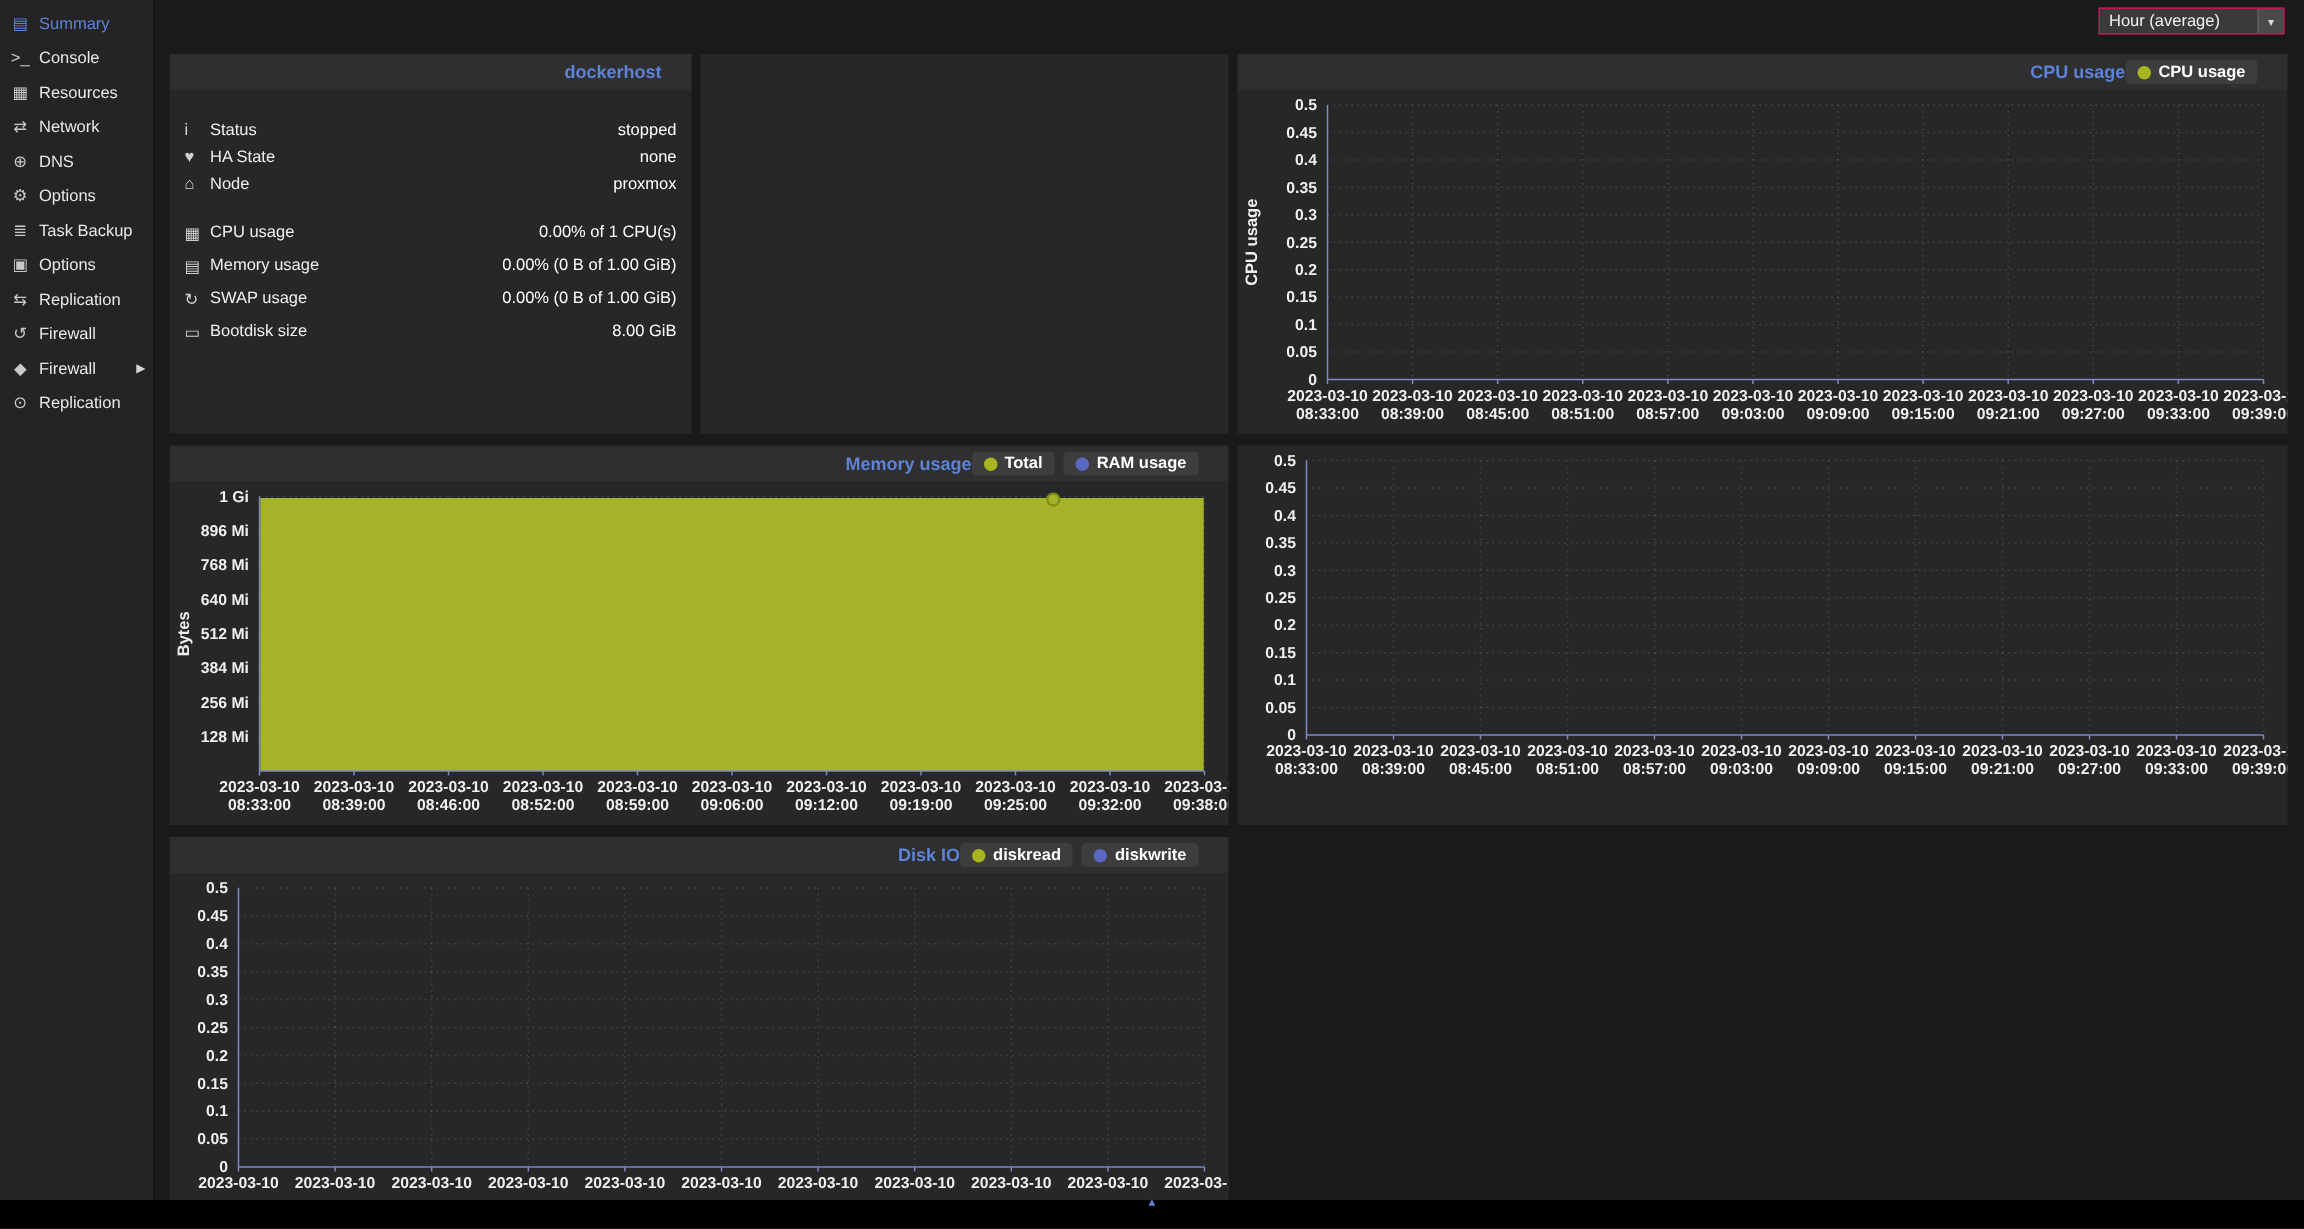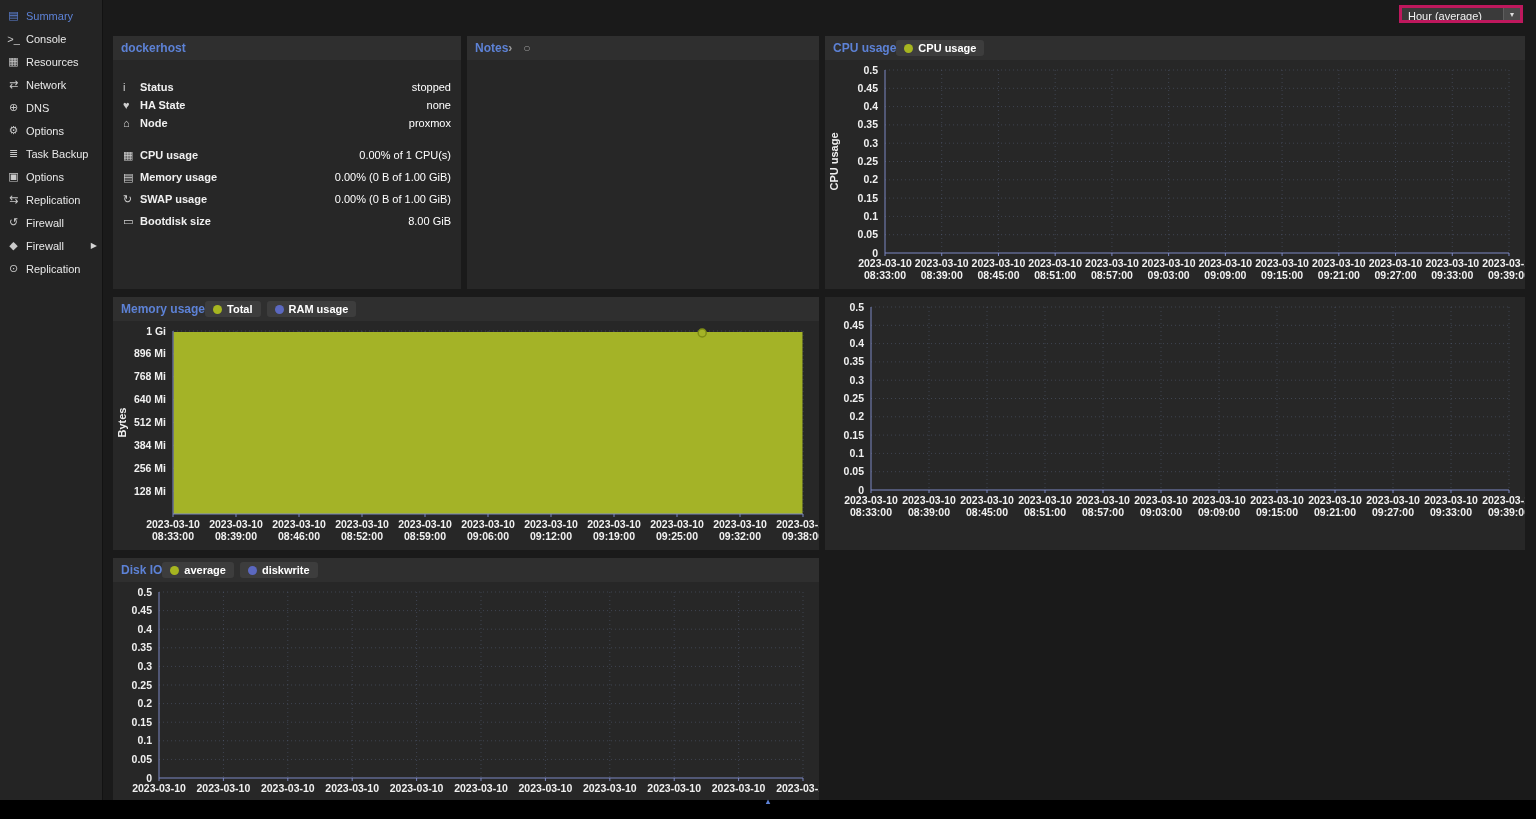--- a/index.html
+++ b/index.html
@@ -6,39 +6,39 @@
   html,body{width:1536px;height:819px;overflow:hidden}
   body{background:#1a1a1a;font-family:"Liberation Sans","DejaVu Sans",sans-serif;color:#e6e6e6}
   .app{display:flex;width:1536px;height:800px}
   .sidebar{width:103px;flex:none;background:#242424;border-right:1px solid #121212;padding-top:4px}
   .side-item{display:flex;align-items:center;gap:6px;height:23px;padding:0 7px;font-size:11px;color:#e8e8e8;cursor:pointer;position:relative;white-space:nowrap}
   .side-item .icon{width:13px;flex:none;text-align:center;font-size:11px;color:#c9c9c9}
   .side-item.active,.side-item.active .icon{color:#5d82d6}
   .side-item .sub-arrow{position:absolute;right:5px;font-size:8px;color:#d5d5d5}
   .main{flex:1;display:flex;flex-direction:column;min-width:0}
   .topbar{height:28px;flex:none;display:flex;justify-content:flex-end;align-items:center;padding:0 13px}
-  .combo{display:flex;width:124px;height:18px;background:#3a3a3a;border:3px solid #be185d;font-size:11px;color:#f2f2f2;cursor:pointer}
+  .combo{display:flex;width:124px;height:18px;background:#3a3a3a;border:1px solid #be185d;font-size:11px;color:#f2f2f2;cursor:pointer}
   .combo-text{flex:1;padding:2px 6px;white-space:nowrap;overflow:hidden}
   .combo-btn{width:17px;flex:none;background:#4a4a4a;border-left:1px solid #5e5e5e;display:flex;align-items:center;justify-content:center;font-size:8px;color:#ddd}
   .content{flex:1;padding:8px 11px 0 10px;display:flex;flex-direction:column;gap:8px;overflow:hidden}
   .row{display:flex;gap:6px;flex:none}
   .panel{background:#272727;display:flex;flex-direction:column;overflow:hidden}
-  .panel-header{height:24px;flex:none;background:#2f2f2f;display:flex;align-items:center;justify-content:flex-start;padding:0 8px}
+  .panel-header{height:24px;flex:none;background:#2f2f2f;display:flex;align-items:center;justify-content:flex-end;padding:0 20px}
   .panel-title{color:#5d82d6;font-size:12px;font-weight:bold}
   .panel-body{flex:1;position:relative;overflow:hidden}
   .legend{display:flex;gap:6px;align-items:center}
   .legend-item{display:flex;align-items:center;gap:5px;background:#3d3d3d;border-radius:3px;padding:2px 8px;font-size:11px;font-weight:bold;color:#fff;cursor:pointer}
   .legend-dot{width:9px;height:9px;border-radius:50%;flex:none}
   .hdr-icons{display:flex;gap:11px;color:#9a9a9a;font-size:12px;font-weight:bold}
   .hdr-icons span{cursor:pointer}
   .status-body{padding:18px 10px 0 10px;font-size:11px}
   .status-row{display:flex;align-items:center;height:18px}
   .status-row.tall{height:22px}
   .status-row .icon{width:17px;flex:none;color:#cfcfcf;font-size:11px}
-  .status-row .lbl{font-weight:bold;color:#f0f0f0}
+  .status-row .lbl{font-weight:normal;color:#f0f0f0}
   .status-row .val{margin-left:auto;font-weight:normal;color:#fff}
   .group-gap{height:12px}
   svg text{font-family:"Liberation Sans","DejaVu Sans",sans-serif}
   .bottombar{height:19px;background:#000;display:flex;align-items:flex-start;justify-content:center}
   .splitter{color:#5d82d6;font-size:9px;line-height:9px;cursor:pointer;margin-top:-3px}
 </style>
 </head>
 <body>
 
 <div class="app">
@@ -143,27 +143,20 @@
               </div>
               <div class="status-row tall">
                 <span class="icon">▭</span>
                 <span class="lbl">Bootdisk size</span>
                 <span class="val">8.00 GiB</span>
               </div>
             </div>
         </div>
 
         <div class="panel" style="width:352px">
-          <div class="panel-header">
-            <span class="panel-title">Notes</span>
-            <span class="hdr-icons">
-              <span>›</span>
-              <span>○</span>
-            </span>
-          </div>
           <div class="panel-body"></div>
         </div>
 
         <div class="panel" style="flex:1">
           <div class="panel-header">
             <span class="panel-title">CPU usage</span>
             <span class="legend">
                 <span class="legend-item">
                   <span class="legend-dot" style="background: rgb(166, 181, 32);"></span>
                   <span>CPU usage</span>
@@ -405,21 +398,21 @@
         </div>
       </div>
 
       <div class="row" style="height:242px">
         <div class="panel" style="width:706px">
           <div class="panel-header">
             <span class="panel-title">Disk IO</span>
             <span class="legend">
                 <span class="legend-item">
                   <span class="legend-dot" style="background: rgb(166, 181, 32);"></span>
-                  <span>average</span>
+                  <span>diskread</span>
                 </span>
                 <span class="legend-item">
                   <span class="legend-dot" style="background: rgb(91, 104, 192);"></span>
                   <span>diskwrite</span>
                 </span>
               </span>
           </div>
           <div class="panel-body"><svg width="706" height="218">
                 <line x1="46" y1="10" x2="690" y2="10" stroke="rgba(125,145,190,0.28)" stroke-dasharray="1,3"></line>
                 <text x="39" y="13.5" fill="#f0f0f0" font-size="10.5" font-weight="bold" text-anchor="end">0.5</text>

